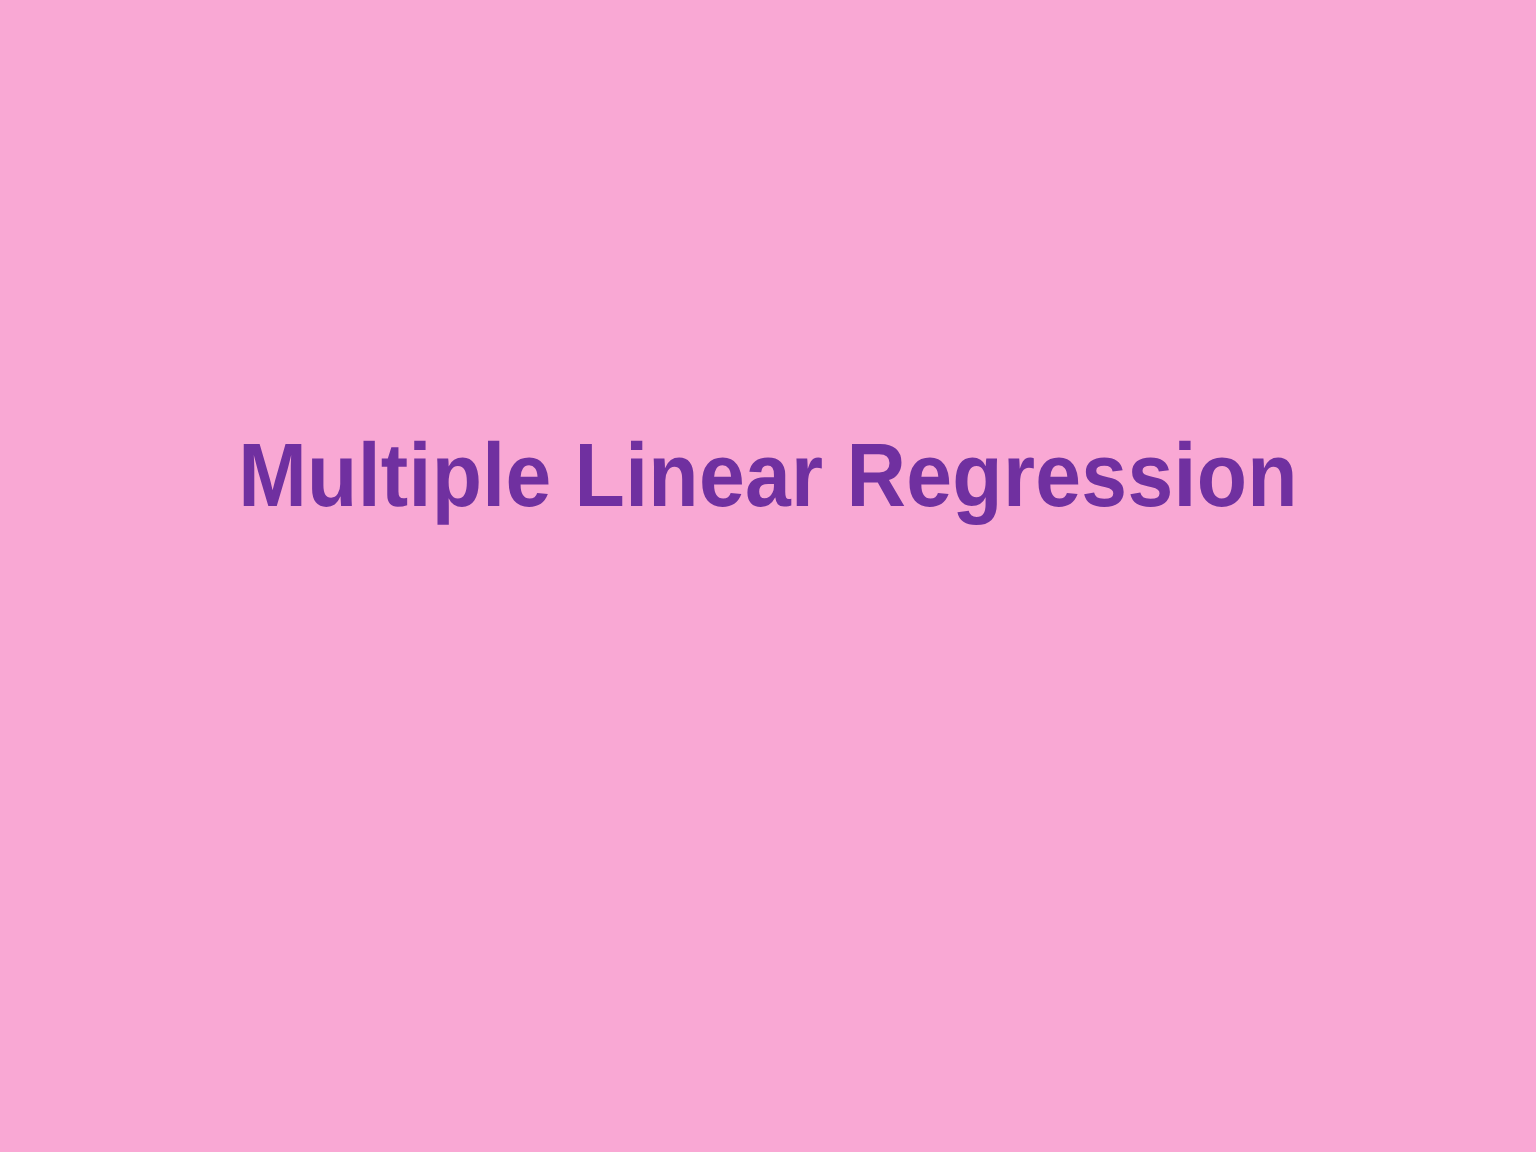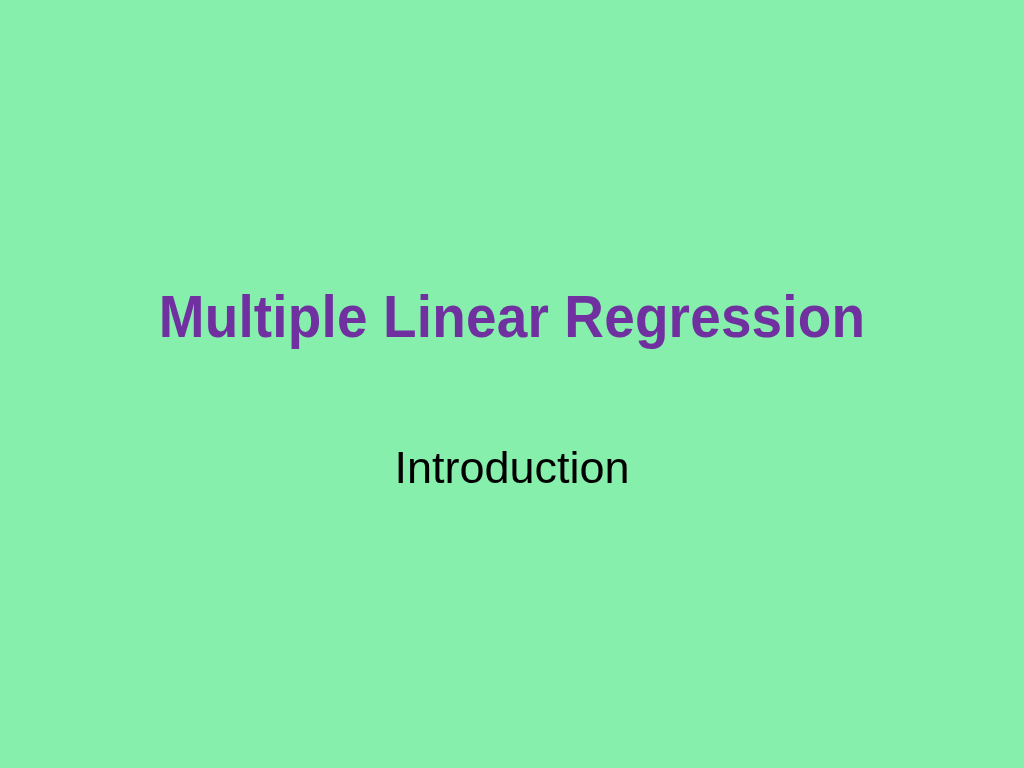--- a/index.html
+++ b/index.html
@@ -66,21 +66,20 @@
     font-size: 45px;
     font-weight: 400;
     line-height: 55px;
     letter-spacing: 0px;
     white-space: nowrap;
   }
 </style>
 </head>
 <body>
 
-<div class="slide" style="background: #86efac;">
+<div class="slide" style="background: #f9a8d4;">
   <div class="content-stack">
 
     <h1 class="slide-title" style="color: rgb(112, 48, 160);">Multiple Linear Regression</h1>
 
-    <p class="slide-subtitle" style="color: rgb(0, 0, 0);">Introduction</p>
 
   </div>
 </div>
 
 </body></html>

